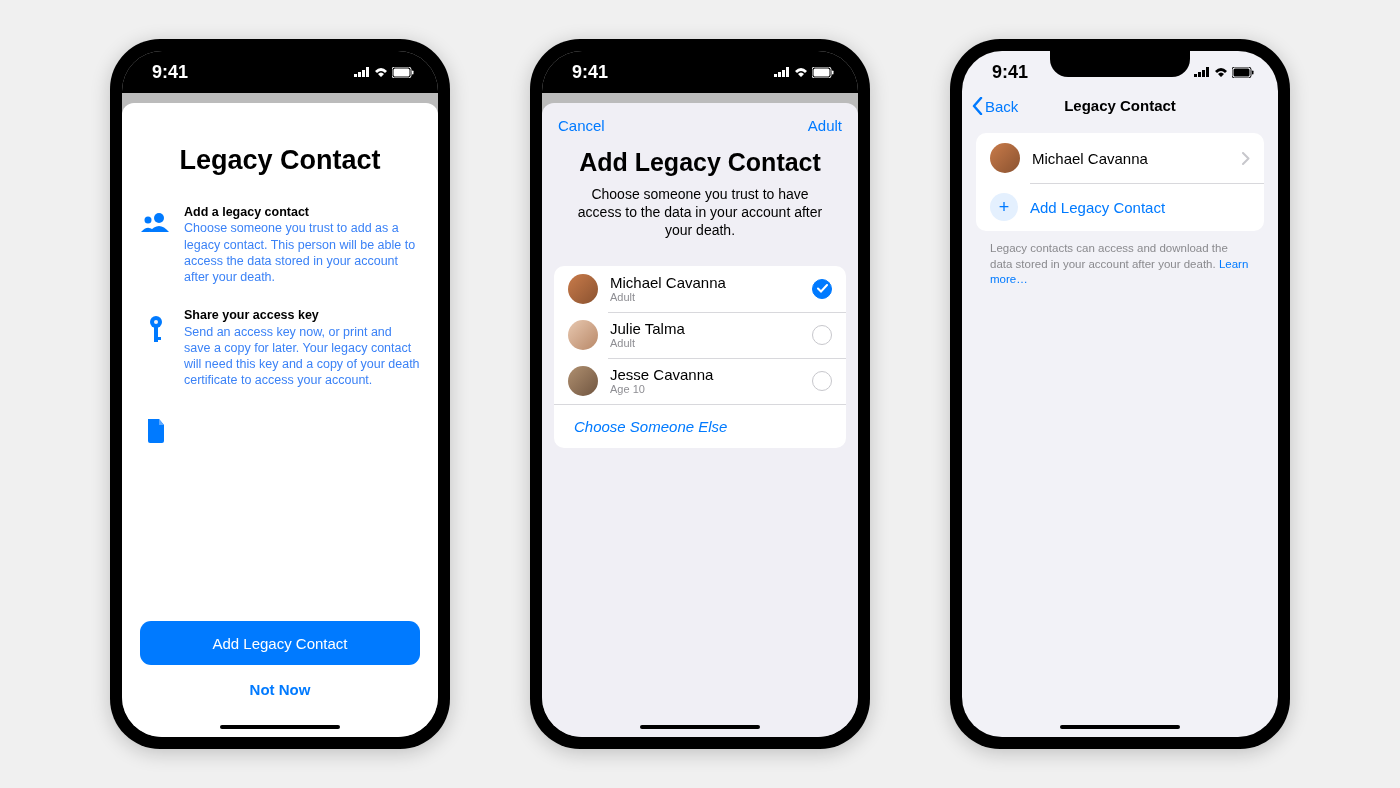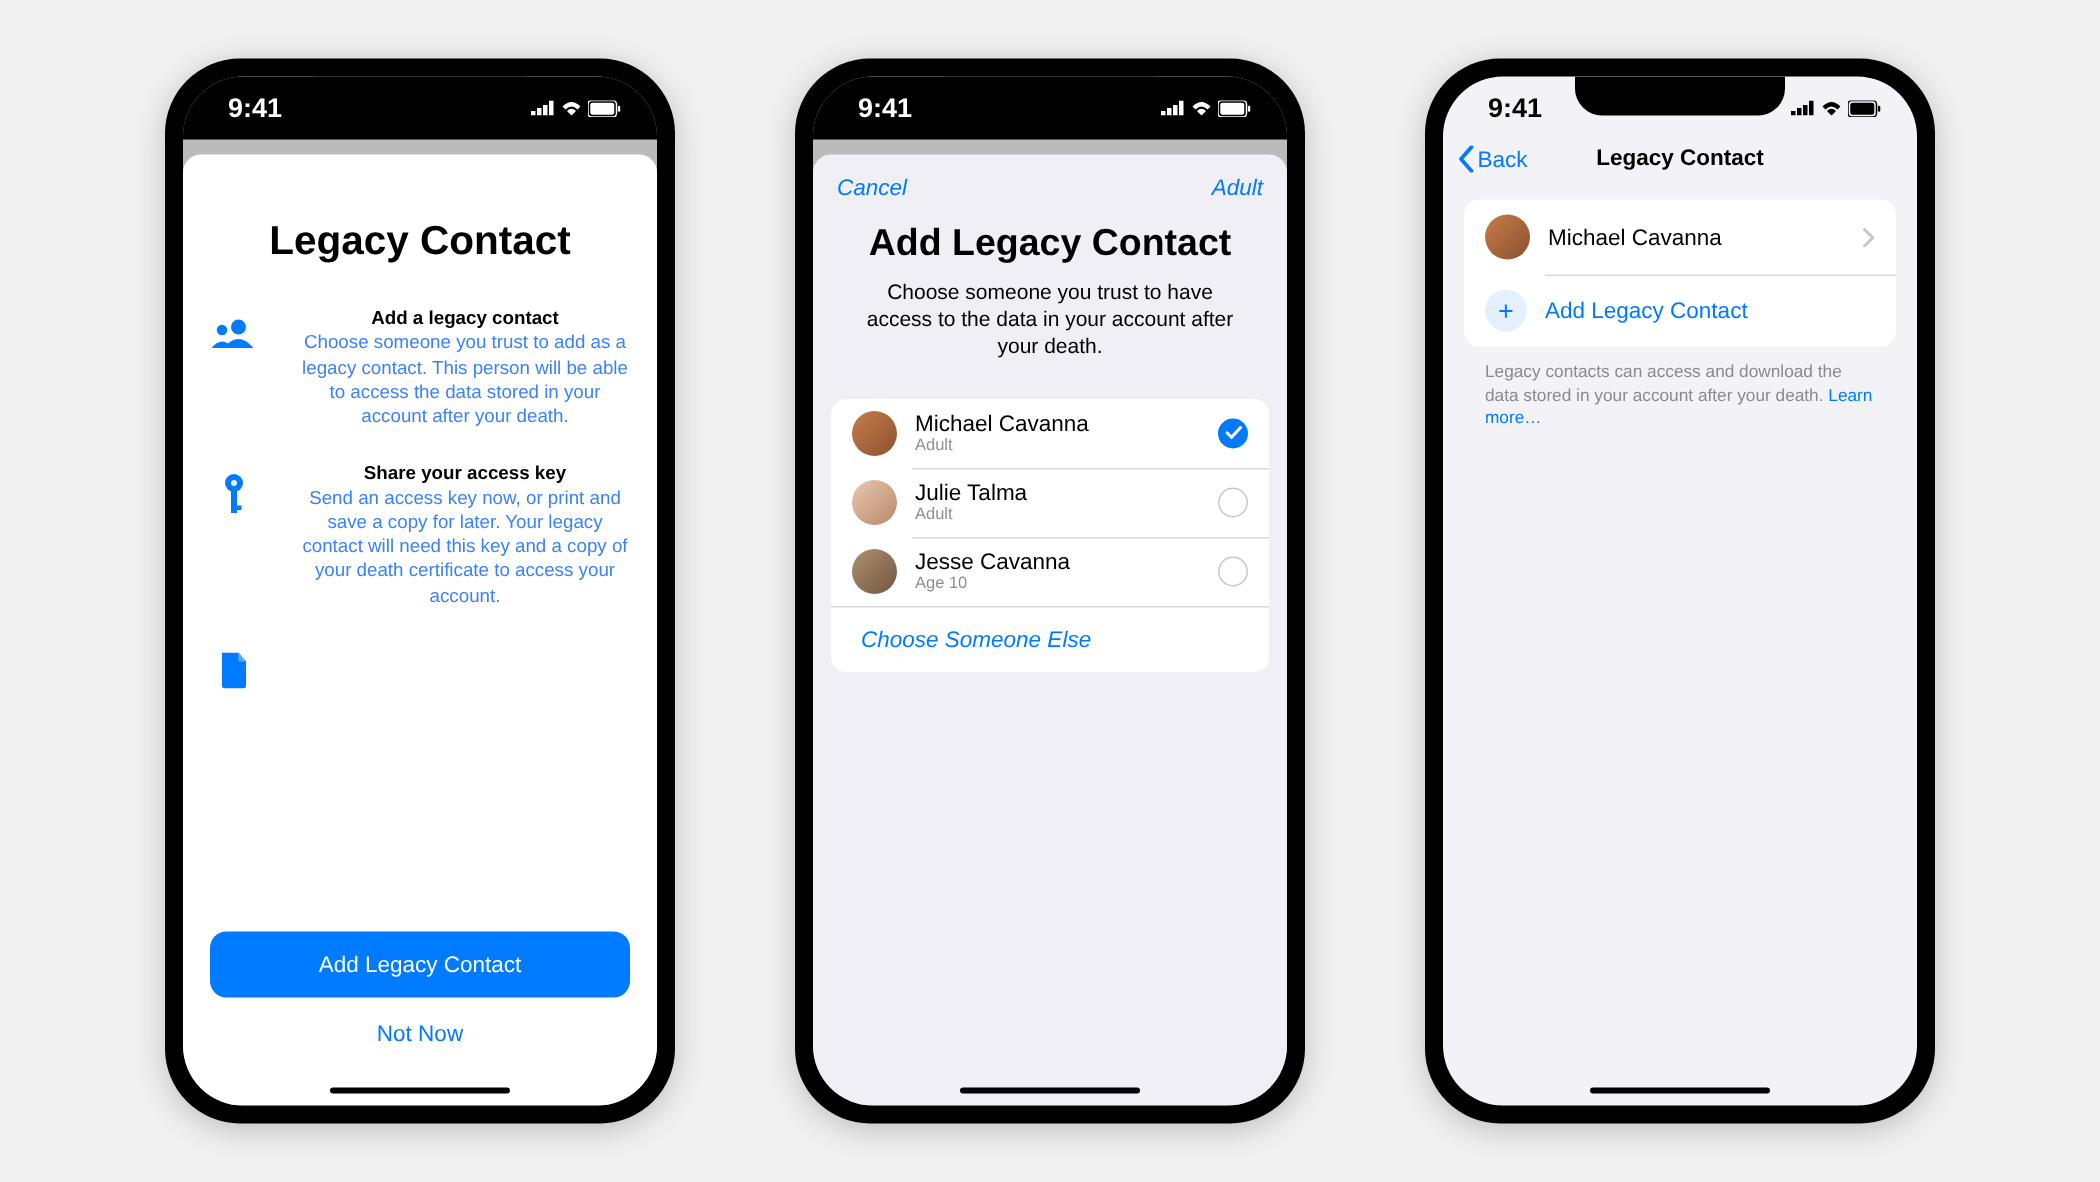--- a/index.html
+++ b/index.html
@@ -77,23 +77,22 @@
   }
   .sheet h1 {
     font-size: 27px;
     font-weight: 700;
     text-align: center;
     margin-bottom: 28px;
     margin-top: 18px;
   }
   .feature-row {
     display: flex;
-    gap: 28px;
+    gap: 12px;
     margin-bottom: 22px;
-    text-align: center;
   }
   .feature-icon {
     width: 32px;
     flex-shrink: 0;
     display: flex;
     align-items: flex-start;
     justify-content: center;
     padding-top: 8px;
   }
   .feature-text { flex: 1; font-size: 12.5px; line-height: 1.3; }
@@ -115,21 +114,21 @@
     font-weight: 500;
     cursor: pointer;
   }
   .secondary-btn {
     color: #007aff;
     height: 40px;
     display: flex;
     align-items: center;
     justify-content: center;
     font-size: 15px;
-    font-weight: 400;
+    font-weight: 700;
     margin-top: 4px;
     cursor: pointer;
   }
 
   
   .screen2 .phone-inner { background: #bbb; }
   .sheet2 {
     position: absolute;
     top: 52px;
     left: 0; right: 0; bottom: 0;
@@ -137,21 +136,20 @@
     border-radius: 12px 12px 0 0;
     display: flex;
     flex-direction: column;
   }
   .nav-row {
     display: flex;
     justify-content: space-between;
     padding: 14px 16px 6px;
     font-size: 15px;
     color: #007aff;
-    font-style: italic;
   }
   .sheet2 h1 {
     font-size: 25px;
     font-weight: 700;
     text-align: center;
     margin: 8px 16px 8px;
   }
   .subtitle {
     font-size: 14px;
     text-align: center;

